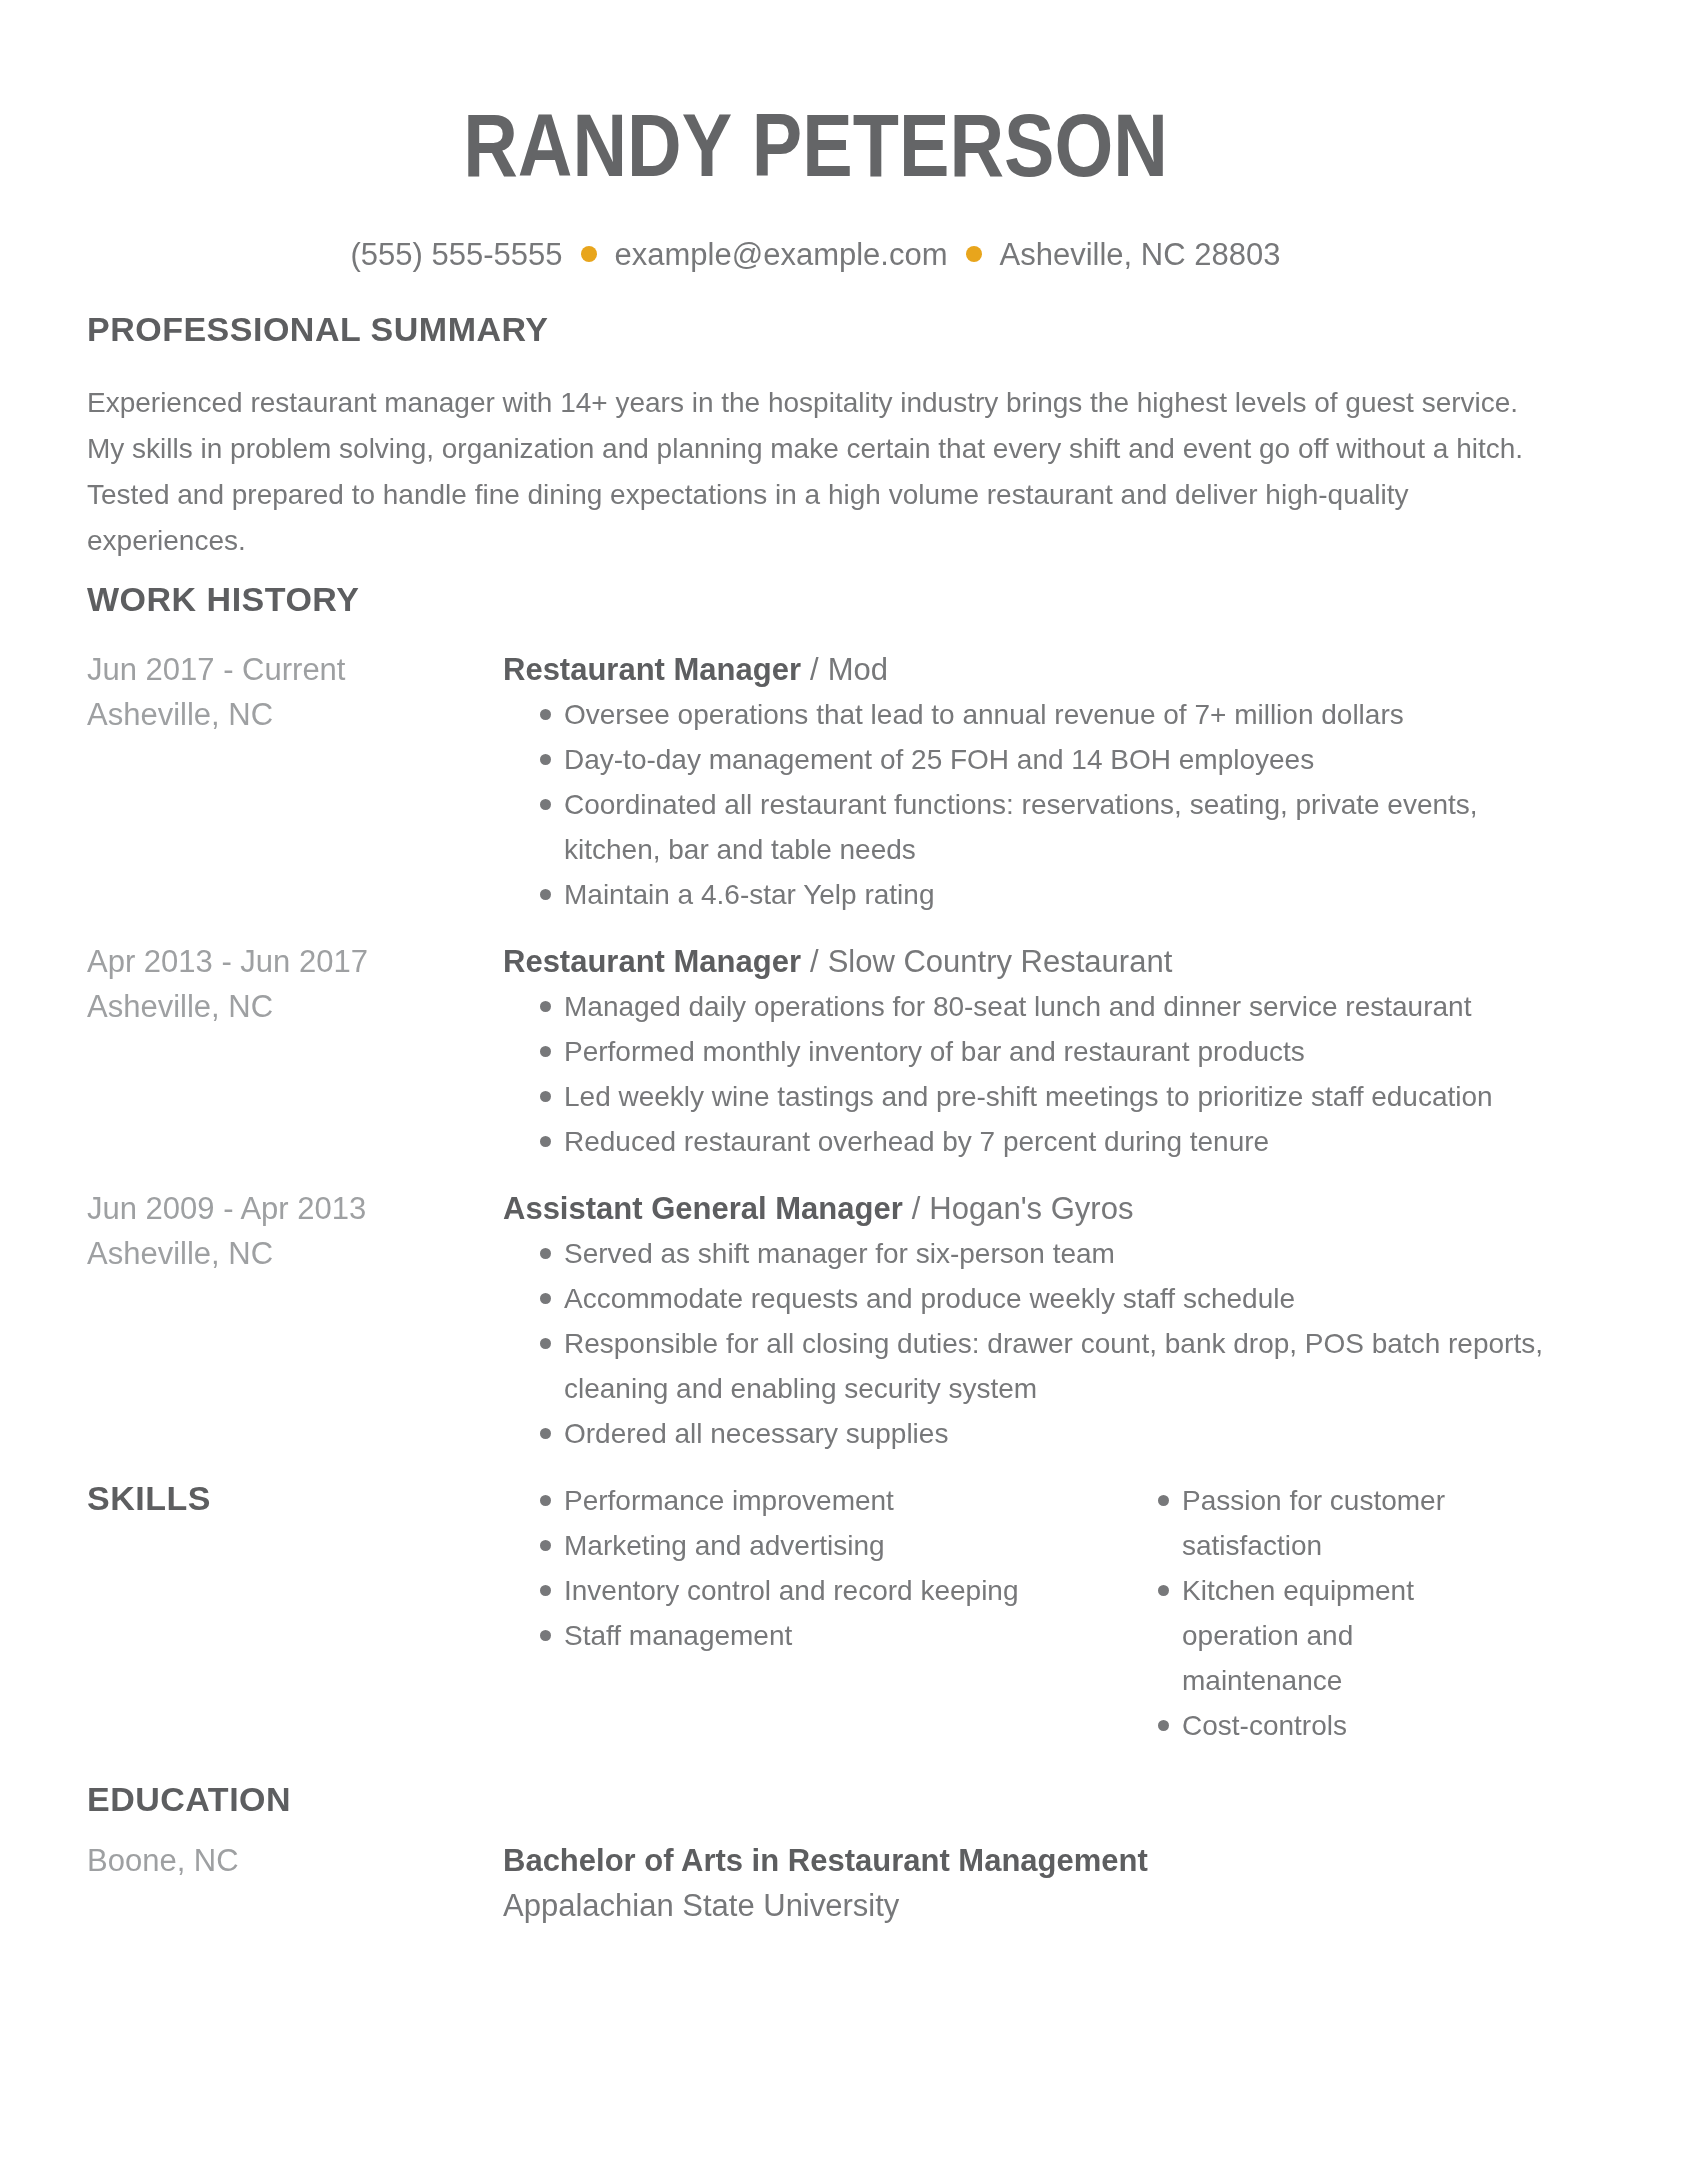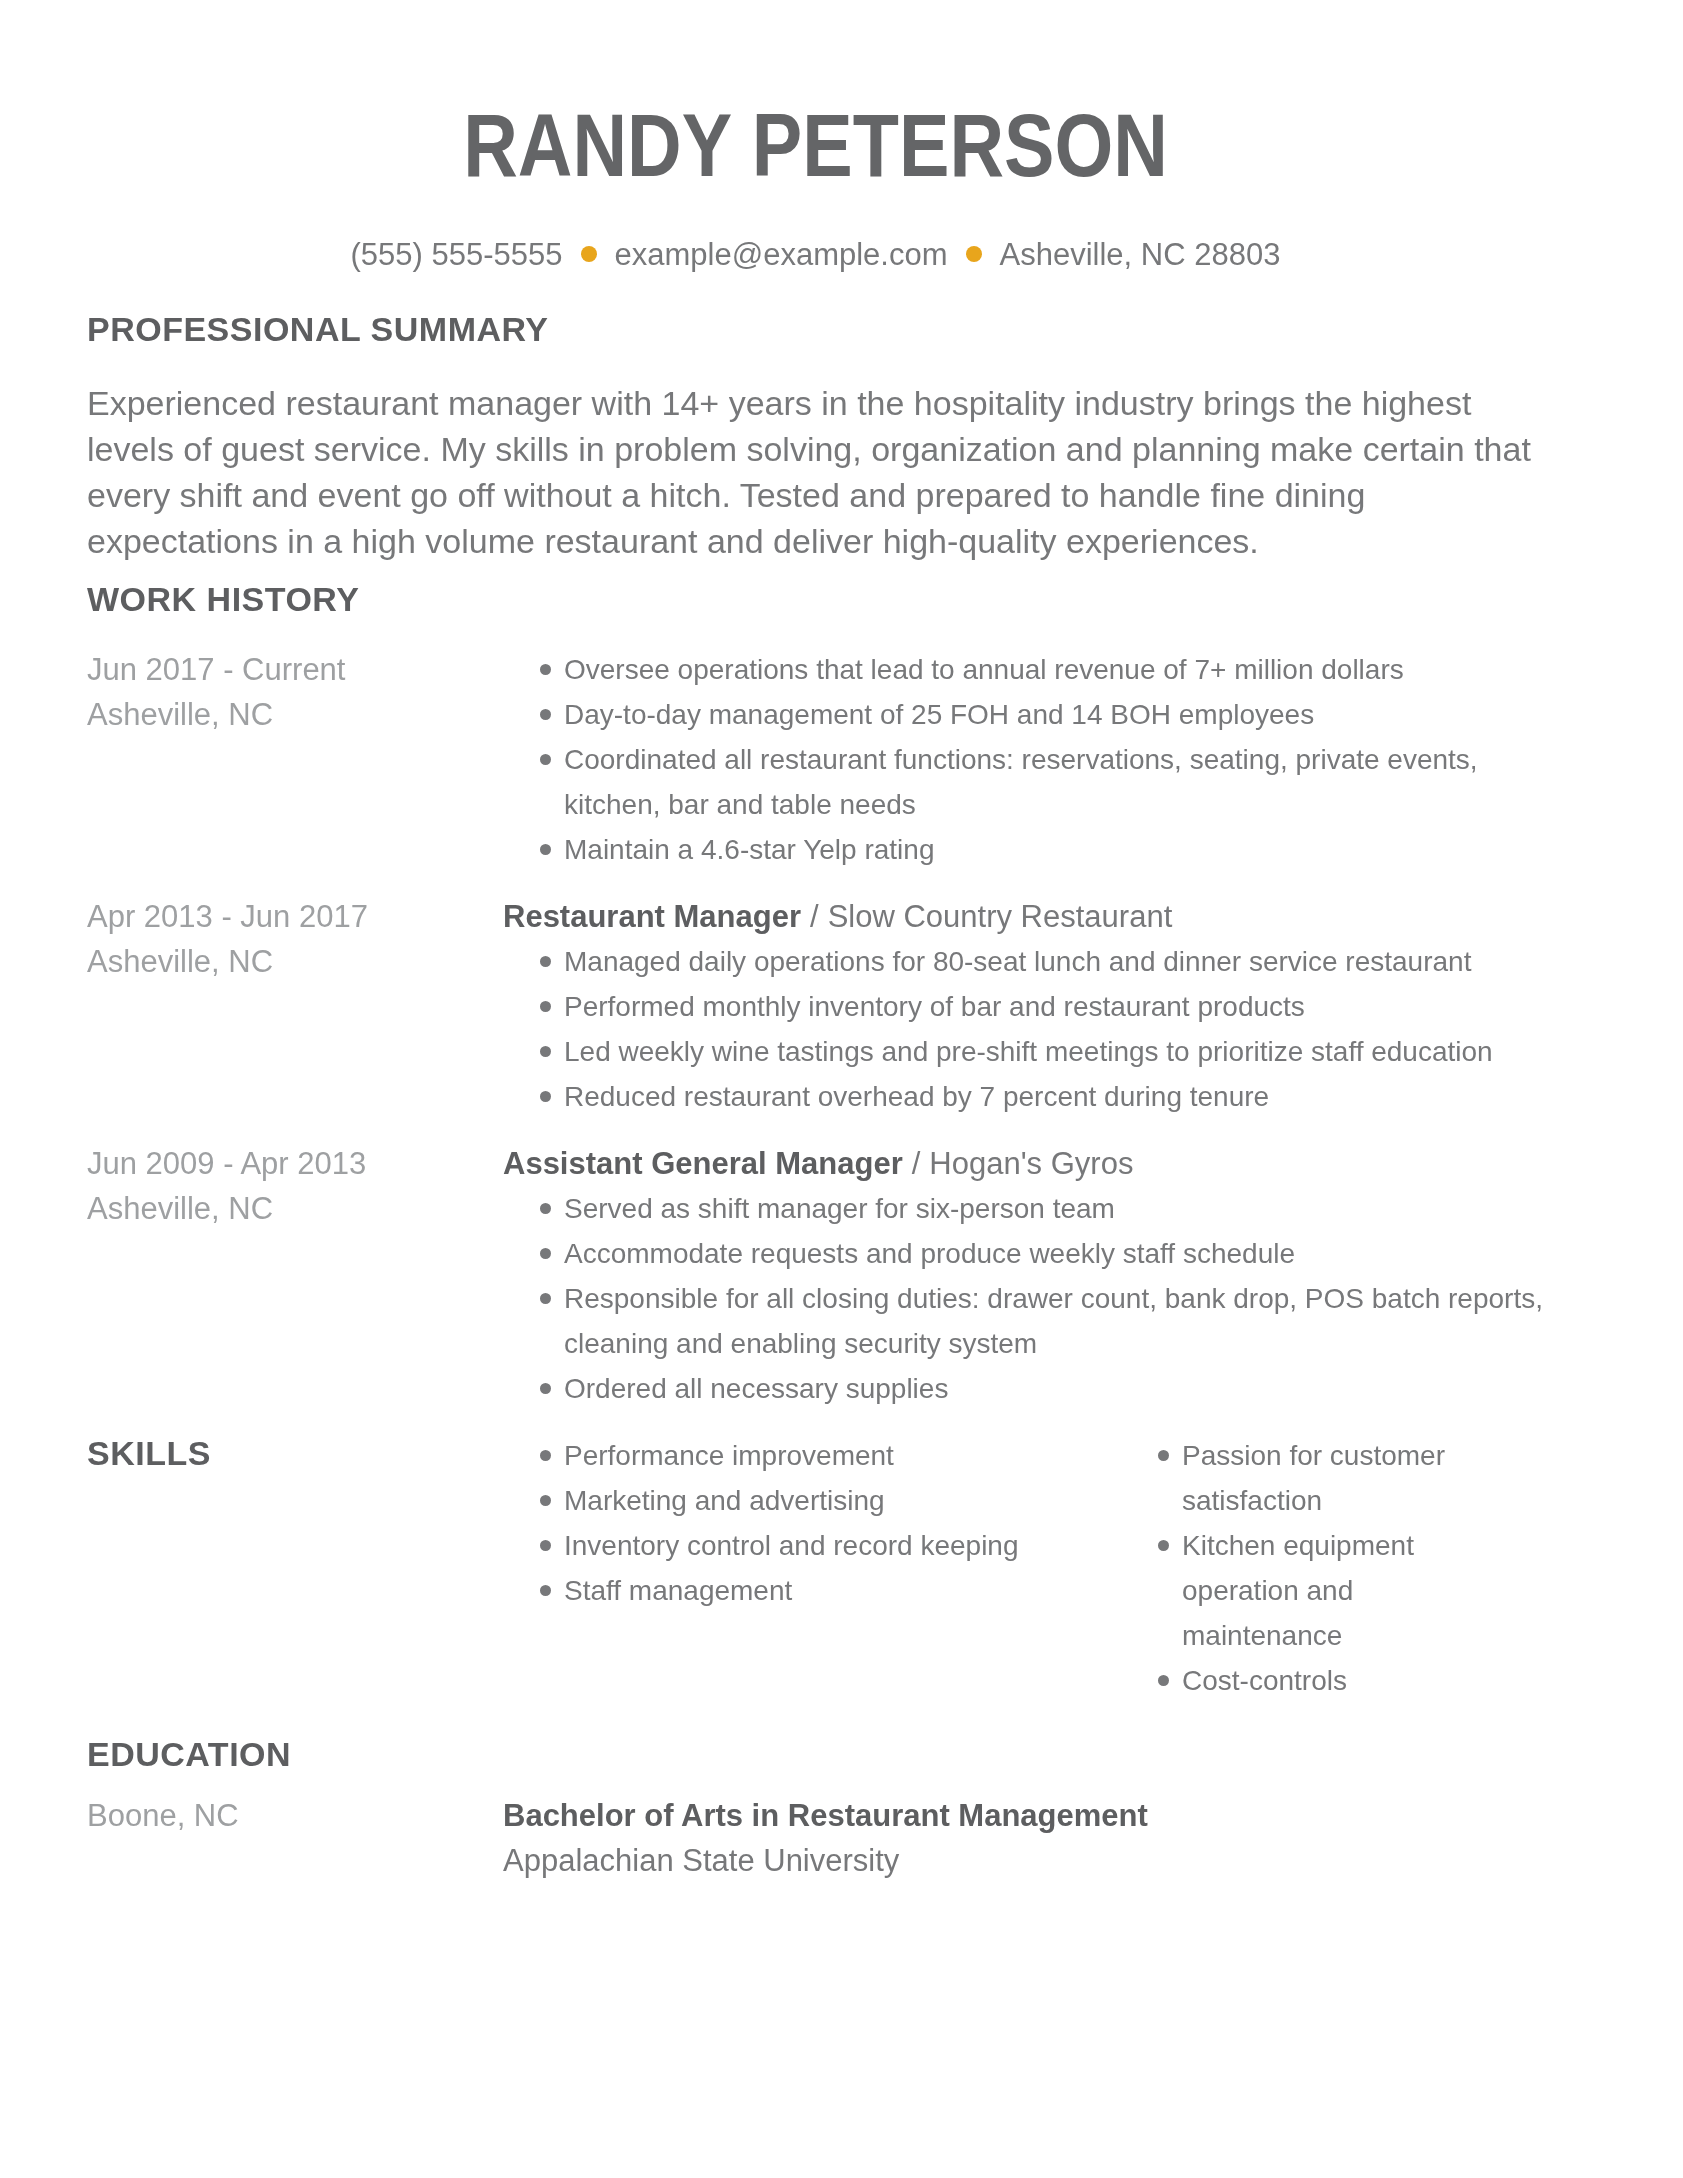--- a/index.html
+++ b/index.html
@@ -16,21 +16,21 @@
   .name-wrap{margin:101px 0 0;text-align:center;line-height:89px;font-size:89px;font-weight:700;color:var(--name,#646567);}
   .name{display:inline-block;transform:scaleX(0.85);transform-origin:50% 50%;letter-spacing:0;white-space:nowrap;}
   .contact{margin-top:42px;text-align:center;font-size:31px;line-height:46px;color:var(--body,#77787A);}
   .dot{display:inline-block;width:16px;height:16px;border-radius:50%;background:var(--accent,#E8A51C);margin:0 18px;vertical-align:middle;position:relative;top:-3px;}
 
   
   h2{font-size:34px;line-height:40px;font-weight:700;color:var(--heading,#5D5E60);margin:0;letter-spacing:0.5px;}
 
   
   .sec-summary h2{margin-top:31px;}
-  .summary-text{margin:31px 0 0;font-size:34px;line-height:46px;color:var(--body,#77787A);}
+  .summary-text{margin:31px 0 0;font-size:28px;line-height:46px;color:var(--body,#77787A);}
 
   
   .sec-work h2{margin-top:15px;}
   .jobs{margin-top:28px;}
   .job{display:grid;grid-template-columns:416px 1fr;margin-bottom:22px;}
   .muted{color:var(--muted,#9EA0A2);font-size:31px;line-height:45px;}
   .job-titleline{font-size:31px;line-height:45px;color:var(--body,#77787A);}
   .job-title{font-weight:700;color:var(--heading,#5D5E60);}
   .job-sep{margin:0 9px;}
   ul.bullets{list-style:none;margin:0;padding:0;font-size:28px;line-height:45px;color:var(--body,#77787A);}
@@ -69,20 +69,21 @@
 
   <section class="sec-work">
     <h2>WORK HISTORY</h2>
     <div class="jobs" id="jobs">
   <div class="job">
     <div class="job-left">
       <div class="muted">Jun 2017 - Current</div>
       <div class="muted">Asheville, NC</div>
     </div>
     <div class="job-right">
+      <div class="job-titleline"><span class="job-title">Restaurant Manager</span><span class="job-sep">/</span><span class="job-company">Mod</span></div>
       <ul class="bullets">
               <li>Oversee operations that lead to annual revenue of 7+ million dollars</li>
               <li>Day-to-day management of 25 FOH and 14 BOH employees</li>
               <li>Coordinated all restaurant functions: reservations, seating, private events, kitchen, bar and table needs</li>
               <li>Maintain a 4.6-star Yelp rating</li>
             </ul>
     </div>
   </div>
 
   <div class="job">

